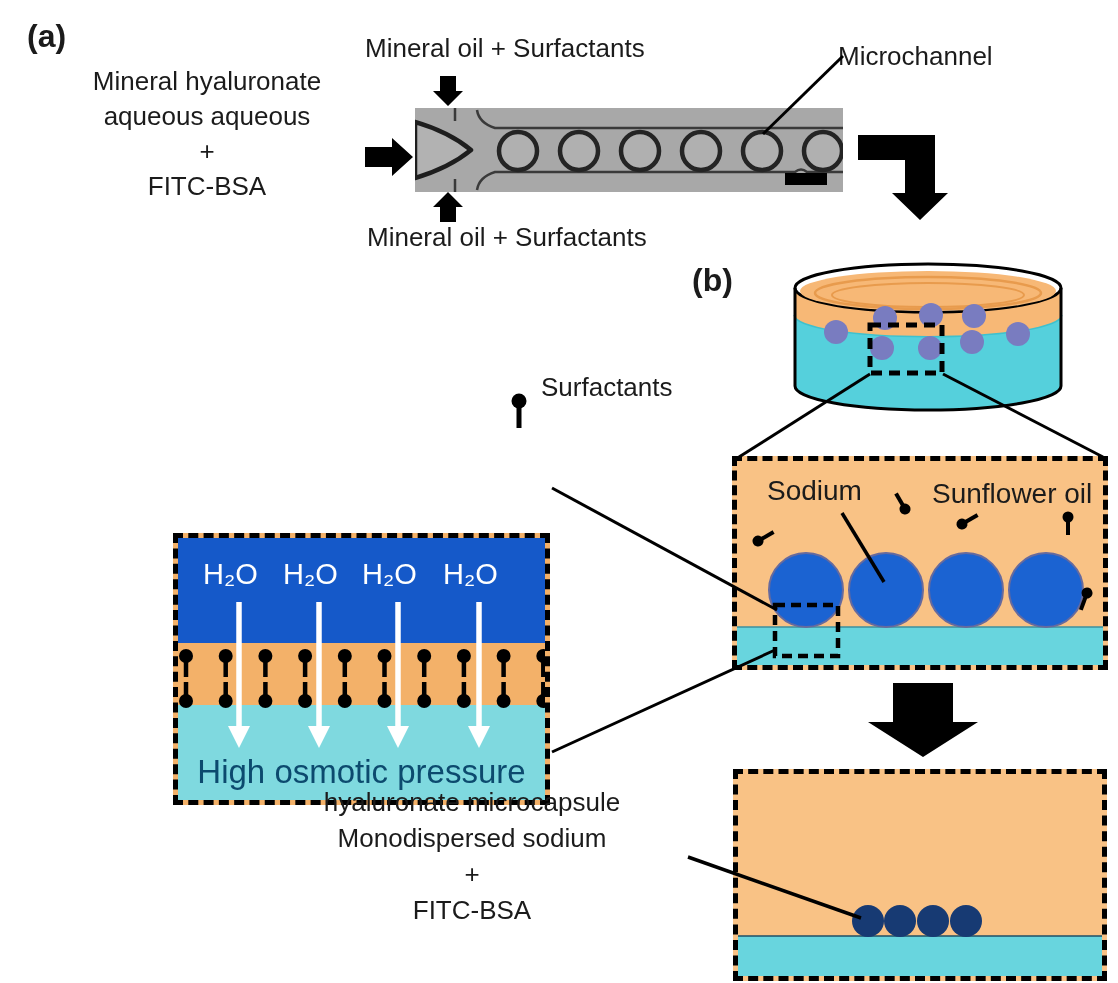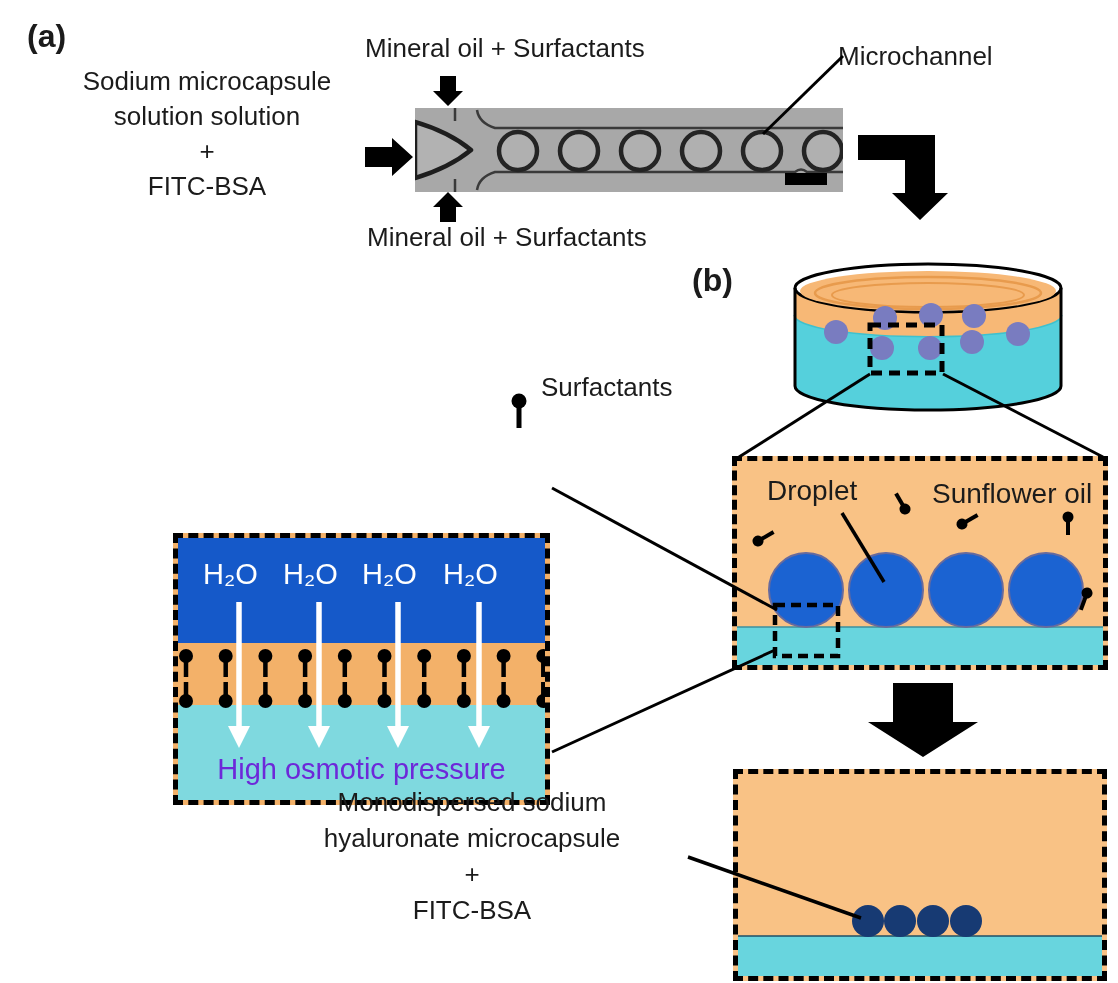--- a/index.html
+++ b/index.html
@@ -11,33 +11,33 @@
   .lbl{position:absolute;white-space:nowrap;font-size:26px;line-height:1.15;color:#1b1b1b;}
   .bold{font-weight:700;}
   .center{text-align:center;white-space:normal;}
   .panel{position:absolute;box-sizing:border-box;border:5px dashed #000;}
   #micro-label-line,#overlay{position:absolute;left:0;top:0;pointer-events:none;}
   #inset{left:173px;top:485px;width:377px;height:272px;background:var(--oil-band-orange,#F3B169);margin-top:48px;}
   #inset .layer{position:absolute;left:0;width:367px;}
   #rpanel{left:732px;top:456px;width:376px;height:214px;background:var(--oil-orange,#F9C285);}
   #bpanel{left:733px;top:769px;width:374px;height:212px;background:var(--oil-orange,#F9C285);}
   .h2o{position:absolute;color:#fff;font-size:29px;white-space:nowrap;}
-  #osmo{position:absolute;left:0;top:215px;width:367px;text-align:center;font-size:29px;color:#6d28d9;}
+  #osmo{position:absolute;left:0;top:215px;width:367px;text-align:center;font-size:33px;color:#0c4a6e;}
   .inpanel-lbl{position:absolute;font-size:28px;white-space:nowrap;color:#1b1b1b;}
 </style>
 </head>
 <body>
 
 <div id="fig">
 
   <div class="lbl bold" style="left:27px;top:18px;font-size:32px;">(a)</div>
 
   <div class="lbl center" style="left:47px;top:64px;width:320px;line-height:35px;">
-    <div>Sodium microcapsule</div>
-    <div>solution solution</div>
+    <div>Mineral hyaluronate</div>
+    <div>aqueous aqueous</div>
     <div>+</div>
     <div>FITC-BSA</div>
   </div>
 
   <div class="lbl" style="left:365px;top:34px;">Mineral oil + Surfactants</div>
   <div class="lbl" style="left:367px;top:223px;">Mineral oil + Surfactants</div>
   <div class="lbl" style="left:838px;top:42px;">Microchannel</div>
 
   <svg class="abs" style="left:415px;top:108px;" width="428" height="84" viewBox="0 0 428 84">
     <rect x="0" y="0" width="428" height="84" fill="var(--micrograph-gray,#A8A8A8)"></rect>
@@ -161,40 +161,40 @@
       <g>
         <use href="#pin" transform="translate(168,48) rotate(-30)"></use>
         <use href="#pin" transform="translate(225,63) rotate(60)"></use>
         <use href="#pin" transform="translate(331,56) rotate(180)"></use>
         <use href="#pin" transform="translate(21,80)  rotate(60)"></use>
         <use href="#pin" transform="translate(350,132) rotate(200)"></use>
       </g>
       <line x1="105" y1="52" x2="147" y2="121" stroke="#000" stroke-width="3.5"></line>
       <rect x="38" y="144" width="63" height="51" fill="none" stroke="#000" stroke-width="4.5" stroke-dasharray="10 6"></rect>
     </svg>
-    <div class="inpanel-lbl" style="left:30px;top:14px;">Droplet</div>
+    <div class="inpanel-lbl" style="left:30px;top:14px;">Sodium</div>
     <div class="inpanel-lbl" style="left:195px;top:9px;margin-top:8px;">Sunflower oil</div>
   </div>
 
   <div id="bpanel" class="panel">
     <svg class="abs" style="left:0;top:0;" width="364" height="202" viewBox="0 0 364 202">
       <rect x="0" y="162" width="364" height="40" fill="var(--water-cyan,#68D5DE)"></rect>
       <line x1="0" y1="162" x2="364" y2="162" stroke="#1e4f66" stroke-width="1.5"></line>
       <g fill="var(--capsule-navy,#173A73)">
         <circle cx="130" cy="147" r="16"></circle>
         <circle cx="162" cy="147" r="16"></circle>
         <circle cx="195" cy="147" r="16"></circle>
         <circle cx="228" cy="147" r="16"></circle>
       </g>
     </svg>
   </div>
 
   <div class="lbl center" style="left:282px;top:784px;width:380px;line-height:36px;">
+    <div>hyaluronate microcapsule</div>
     <div>Monodispersed sodium</div>
-    <div>hyaluronate microcapsule</div>
     <div>+</div>
     <div>FITC-BSA</div>
   </div>
 
   <svg id="overlay" width="1118" height="983" viewBox="0 0 1118 983">
 
     <path d="M365,147 L392,147 L392,138 L413,157 L392,176 L392,167 L365,167 Z" fill="#000"></path>
 
     <path d="M440,76 L456,76 L456,91 L463,91 L448,106 L433,91 L440,91 Z" fill="#000"></path>
     <path d="M440,222 L456,222 L456,207 L463,207 L448,192 L433,207 L440,207 Z" fill="#000"></path>

